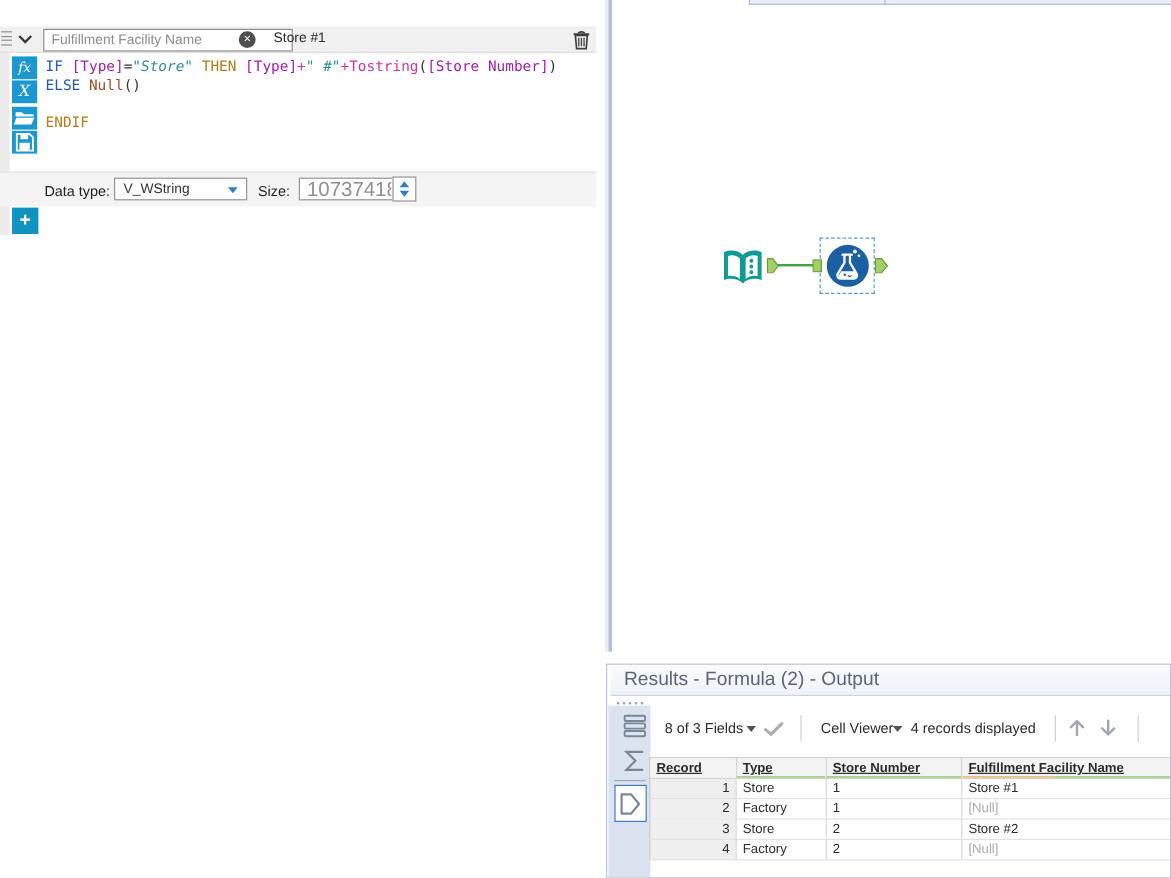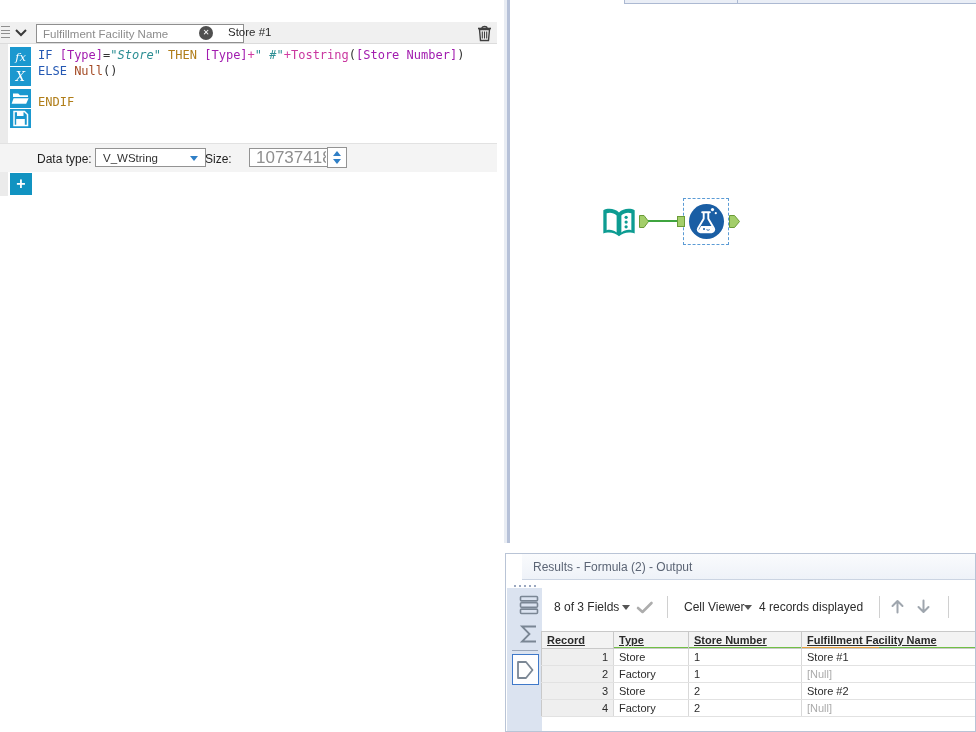--- a/index.html
+++ b/index.html
@@ -58,22 +58,22 @@
             border-left:1px solid #acb9d2;box-sizing:border-box;}
   .tabstrip .tabdiv{position:absolute;left:112px;top:0;width:1px;height:4px;background:#acb9d2;}
   .conn{left:648px;top:220px;width:31px;height:2px;background:#3fa43f;}
   .sel-box{left:683px;top:198px;width:46px;height:47px;border:1px dashed #5b9bd5;box-sizing:border-box;}
   .tool-circle{left:689px;top:204px;width:35px;height:35px;border-radius:50%;background:#1a5ea4;cursor:pointer;}
   .annotation{left:685px;top:246px;width:86px;height:75px;background:#fff;border:1px solid #9fa4ac;box-sizing:border-box;
               padding:2px 0 0 3px;font-size:9px;line-height:11.2px;color:#44546a;overflow:hidden;}
 
   
   .results{left:505px;top:553px;width:471px;height:179px;border:1px solid #b9c4d6;background:#fff;box-sizing:border-box;overflow:hidden;}
-  .res-header{position:absolute;left:16px;top:0;right:0;height:26px;background:linear-gradient(#fafbfd,#eef2f8);
-              border-bottom:1px solid #cbd4e2;font-size:12px;color:#5c6575;line-height:26px;padding-left:11px;box-sizing:border-box;}
+  .res-header{position:absolute;left:3px;top:0;right:0;height:26px;background:linear-gradient(#fafbfd,#eef2f8);
+              border-bottom:1px solid #cbd4e2;font-size:16px;color:#5c6575;line-height:26px;padding-left:11px;box-sizing:border-box;}
   .drag-dots{position:absolute;left:8px;top:31px;display:flex;gap:3px;}
   .drag-dots i{width:2px;height:2px;background:#9aa7bf;display:block;}
   .left-strip{position:absolute;left:1px;top:34px;width:35px;height:144px;background:#dbe3f0;}
   .strip-sep{position:absolute;left:6px;top:96px;width:26px;height:1px;background:#99a5b8;}
   .dbox{position:absolute;left:6px;top:100px;width:27px;height:31px;background:#fdfdfe;border:1px solid #3e78c9;box-sizing:border-box;
         display:flex;align-items:center;justify-content:center;cursor:pointer;}
   .tb-item{position:absolute;top:46px;font-size:12px;color:#2b2b2b;white-space:nowrap;}
   .tb-caret{position:absolute;top:51px;width:0;height:0;border-left:4px solid transparent;border-right:4px solid transparent;
             border-top:5px solid #555;cursor:pointer;}
   .tb-sep{position:absolute;top:42px;width:1px;height:22px;background:#d0d0d0;}
@@ -142,21 +142,21 @@
     </svg>
   </div>
   <div class="abs code" id="formula-code"><div class="code-line"><span class="tk-kw">IF </span><span class="tk-fld">[Type]</span><span class="tk-pl">=</span><span class="tk-str">"Store"</span><span class="tk-pl"> </span><span class="tk-thn">THEN</span><span class="tk-pl"> </span><span class="tk-fld">[Type]</span><span class="tk-op">+</span><span class="tk-str">" #"</span><span class="tk-op">+</span><span class="tk-fn">Tostring</span><span class="tk-pl">(</span><span class="tk-fld">[Store Number]</span><span class="tk-pl">)</span></div><div class="code-line"><span class="tk-kw">ELSE </span><span class="tk-nul">Null</span><span class="tk-pl">()</span></div><div class="code-line">&nbsp;</div><div class="code-line"><span class="tk-thn">ENDIF</span></div></div>
 
   <div class="abs dtype-row">
     <label style="left:37px;">Data type:</label>
     <div class="abs select">
       <span>V_WString</span>
       <span class="caret"></span>
     </div>
-    <label style="left:205px;">Size:</label>
+    <label style="left:215px;">Size:</label>
     <input class="abs size-input" value="1073741823" style="">
     <div class="abs spinner">
       <span class="up"></span>
       <span class="dn"></span>
     </div>
   </div>
   <div class="abs add-btn">+</div>
 
   <div class="abs split-a"></div>
   <div class="abs split-b"></div>

